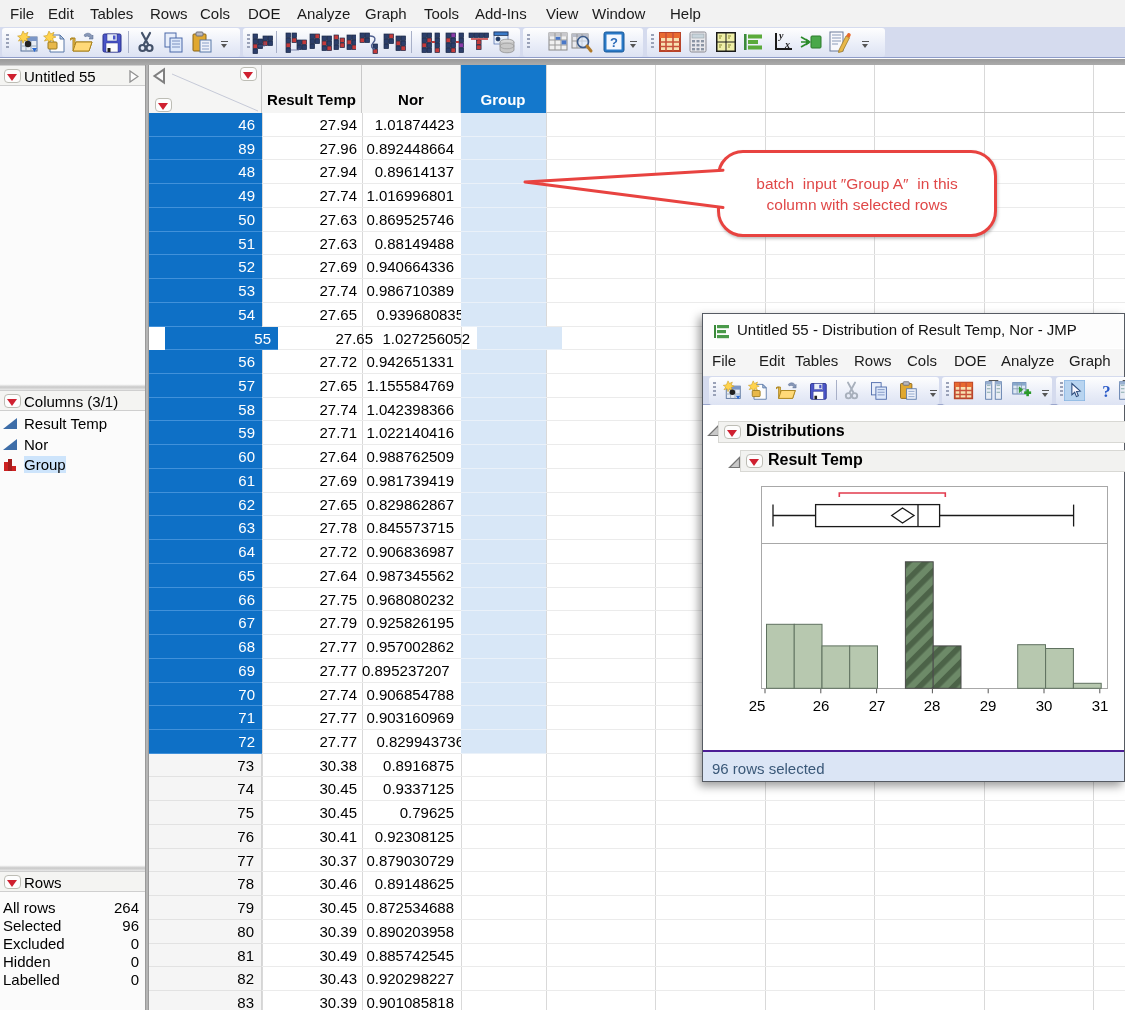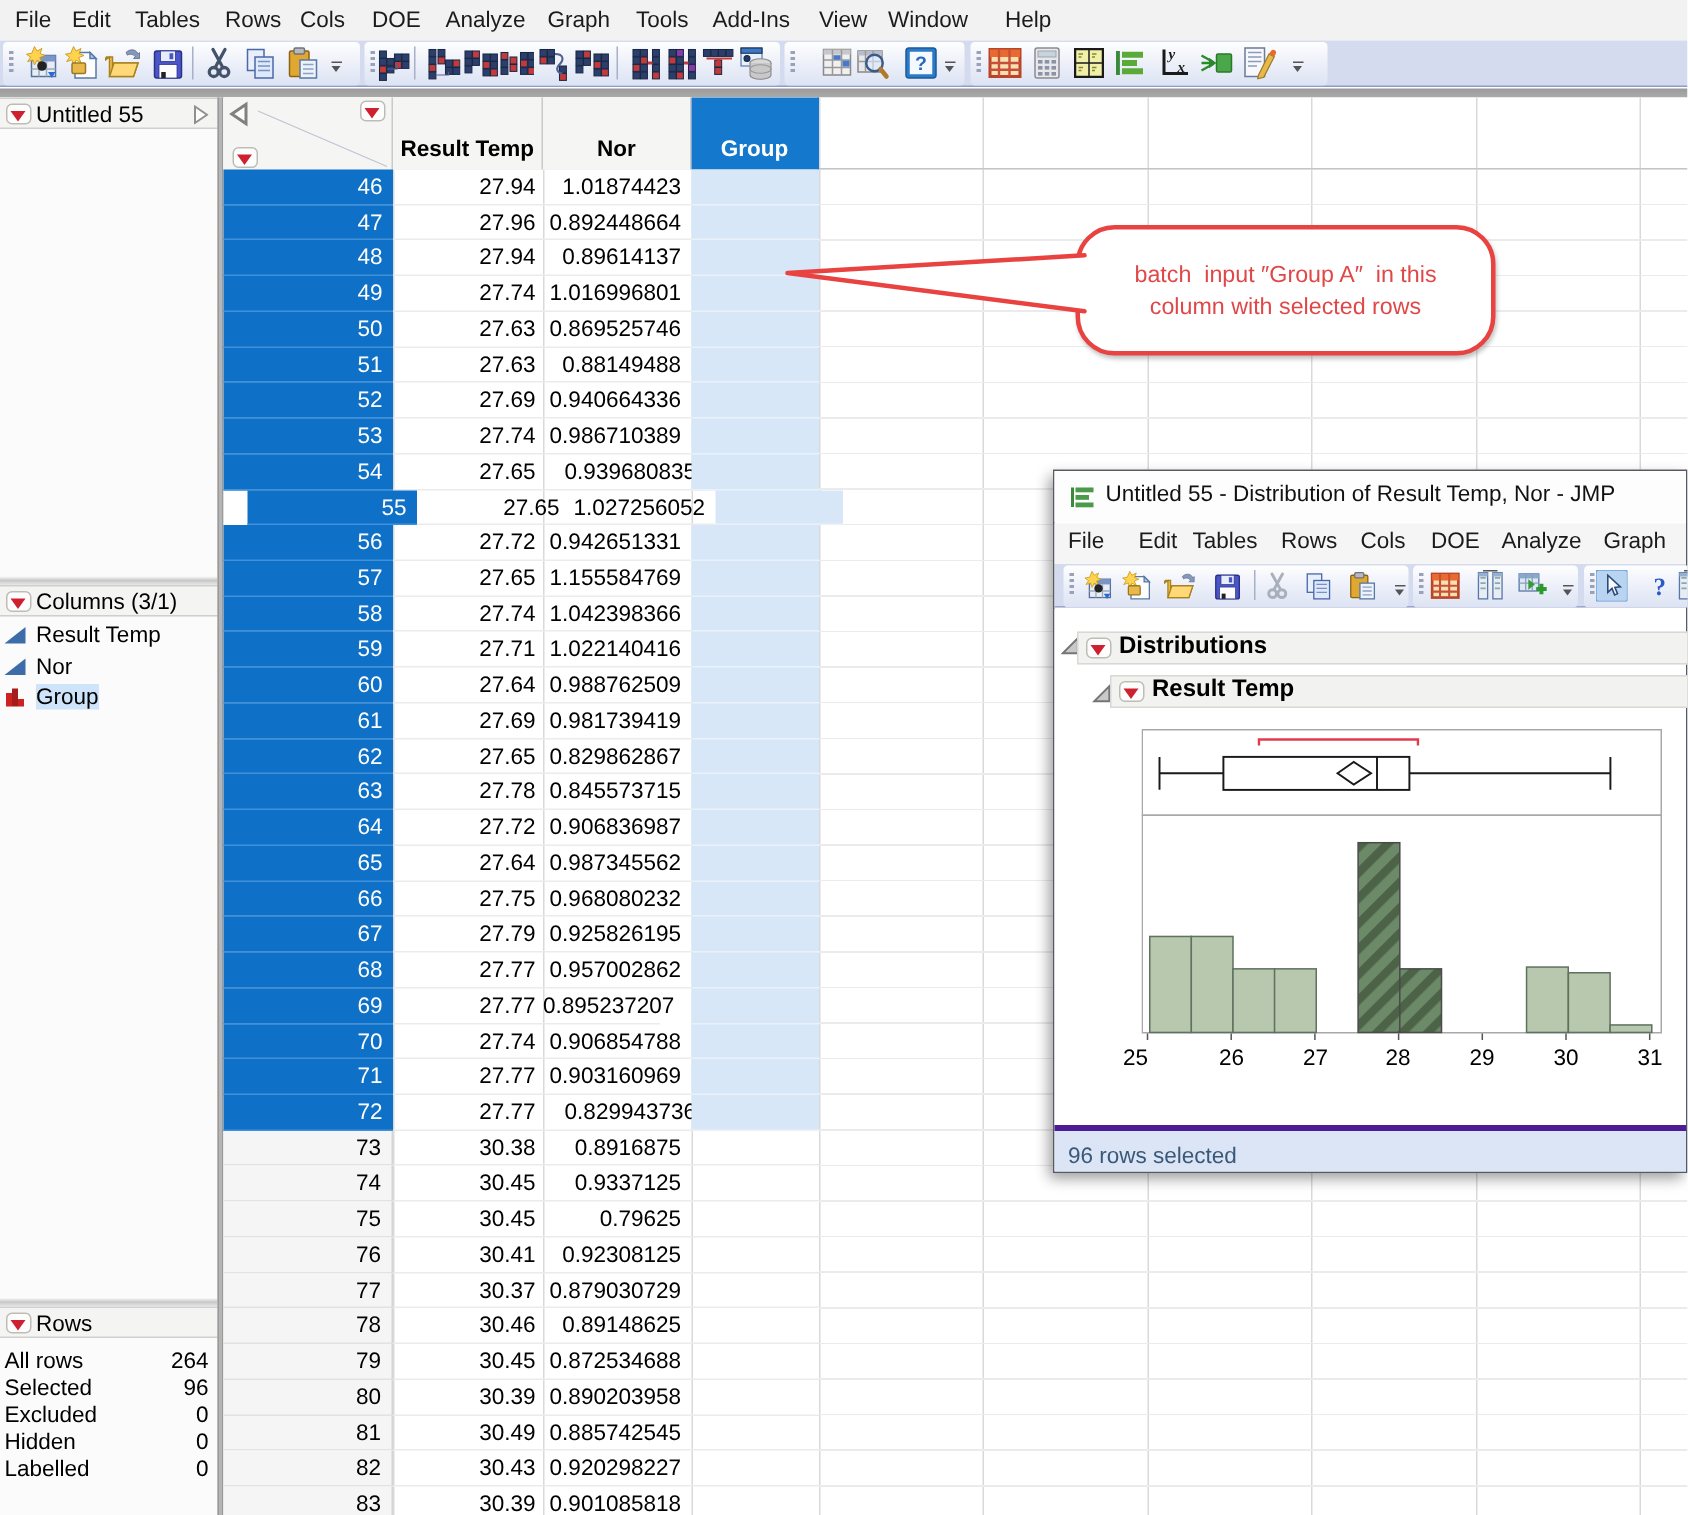--- a/index.html
+++ b/index.html
@@ -47,21 +47,21 @@
 #callout .txt{position:absolute;left:0;top:20px;width:100%;text-align:center;font-size:15.5px;color:#e04848;line-height:21px}
 
 #jmpwin{left:702px;top:313px;width:423px;height:469px;background:#fff;border:1px solid #565b63;box-shadow:-3px 4px 9px rgba(0,0,0,.4)}
 #wtitle{position:absolute;left:0;top:0;width:100%;height:34px;background:#fdfdfd;font-size:15px;color:#111}
 #wmenu{position:absolute;left:0;top:35px;width:100%;height:27px;background:#f5f5f5;font-size:15px;color:#1b1b1b}
 #wmenu span{position:absolute;top:3px}
 #wtool{position:absolute;left:0;top:62px;width:100%;height:29px;background:#d5dbee;border-bottom:1px solid #9aa6cc}
 #wcontent{position:absolute;left:0;top:92px;width:100%;height:344px;background:#fff}
 .rpthdr{position:absolute;height:22px;background:#f2f2f0;border:1px solid #d8d8d4;font-size:16px;font-weight:bold;color:#000}
 .rpthdr .t{position:absolute;left:27px;top:0px}
-#wstatus{position:absolute;left:0;top:436px;width:100%;height:31px;background:#dbe5f5;border-top:4px solid #4c1d95;font-size:15px;color:#3a5878}
+#wstatus{position:absolute;left:0;top:436px;width:100%;height:31px;background:#dbe5f5;border-top:2px solid #4c1d95;font-size:15px;color:#3a5878}
 .axlbl{position:absolute;font-size:15px;color:#000;width:30px;text-align:center}
 </style></head><body>
 <div id="stage">
 
 <div id="menubar" class="abs">
 <span style="left:10px">File</span>
 <span style="left:48px">Edit</span>
 <span style="left:90px">Tables</span>
 <span style="left:150px">Rows</span>
 <span style="left:200px">Cols</span>
@@ -426,21 +426,21 @@
           <div class="hlbl">Group</div>
         </div>
 </div>
 <div class="trow" style="left:0;top:48.00px;width:976px">
 <div class="rn rnsel">46</div>
 <div class="dcell" style="left:113px;width:100px;padding-right:5px">27.94</div>
 <div class="dcell" style="left:213px;width:99px;padding-right:7px">1.01874423</div>
 <div class="dcell gsel" style="left:312px;width:85px"></div>
 </div>
 <div class="trow" style="left:0;top:71.73px;width:976px">
-<div class="rn rnsel">47</div>
+<div class="rn rnsel">89</div>
 <div class="dcell" style="left:113px;width:100px;padding-right:5px">27.96</div>
 <div class="dcell" style="left:213px;width:99px;padding-right:7px">0.892448664</div>
 <div class="dcell gsel" style="left:312px;width:85px"></div>
 </div>
 <div class="trow" style="left:0;top:95.46px;width:976px">
 <div class="rn rnsel">48</div>
 <div class="dcell" style="left:113px;width:100px;padding-right:5px">27.94</div>
 <div class="dcell" style="left:213px;width:99px;padding-right:7px">0.89614137</div>
 <div class="dcell gsel" style="left:312px;width:85px"></div>
 </div>

